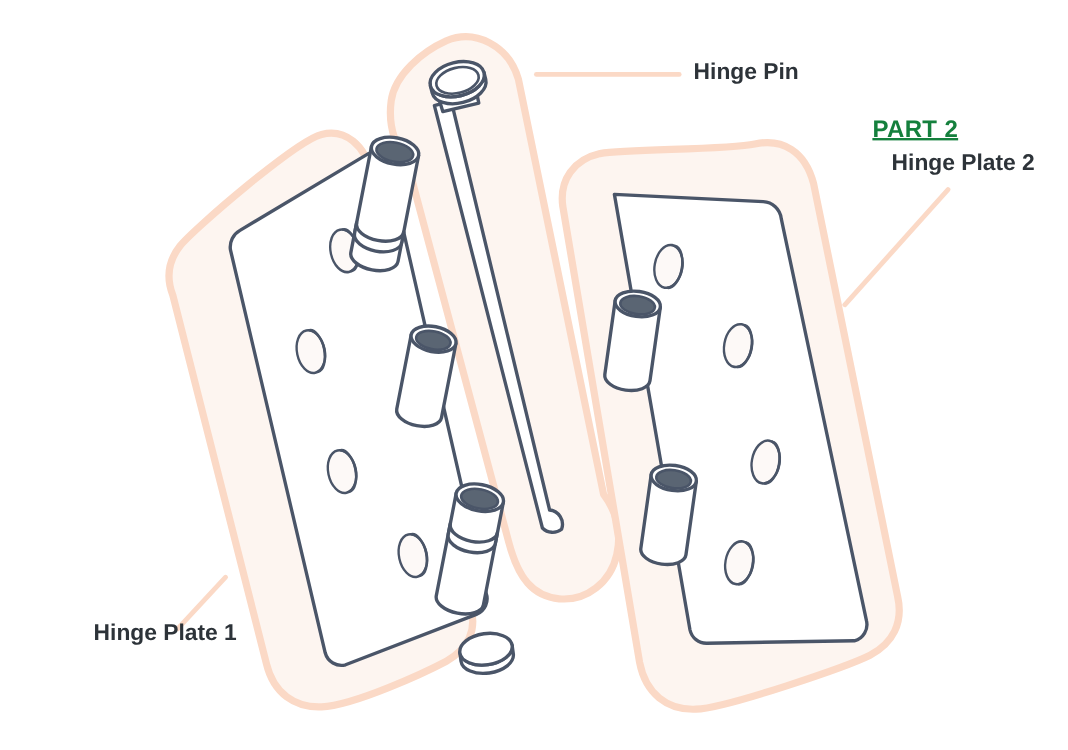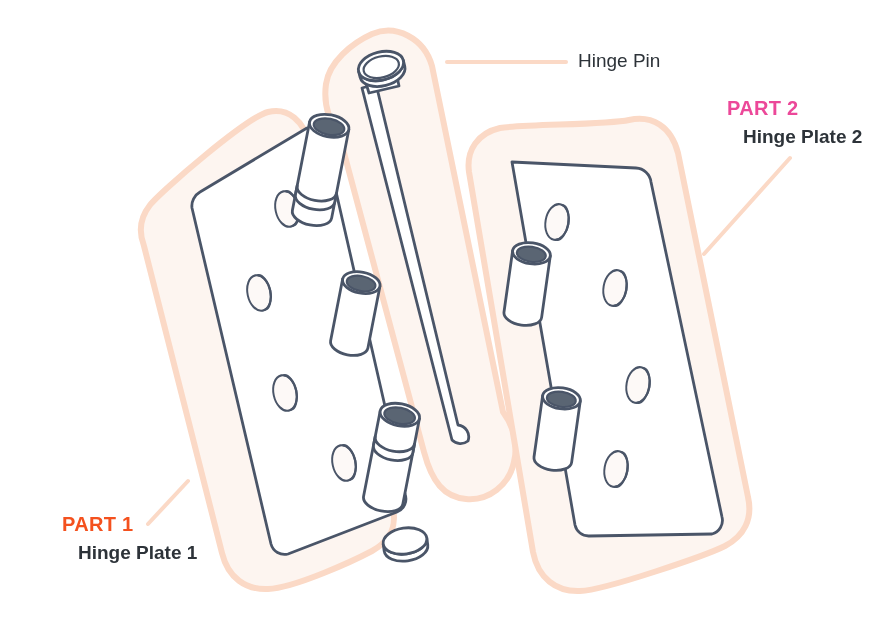--- a/index.html
+++ b/index.html
@@ -42,21 +42,21 @@
   }
   .part-name {
     font-size: 19px;
     font-weight: bold;
     line-height: 1.3;
     margin: 16px;
     margin-top: 4px;
   }
   .simple-label {
     font-size: 19px;
-    font-weight: normal;
+    font-weight: bold;
     margin: 0;
   }
   #label-part1 { left: 62px; top: 512px; }
   #label-part2 { left: 727px; top: 96px; }
   #label-pin   { left: 578px; top: 50px; }
 </style>
 </head>
 <body>
 
 <div id="diagram-root">
@@ -198,26 +198,25 @@
       <g transform="translate(557,430) rotate(8)">
         <path d="M -19 -32 L -19 30 A 19 10.5 0 0 0 19 30 L 19 -32 Z" fill="#ffffff" stroke="#4a5568" stroke-width="2.8" stroke-linejoin="round"></path>
         <ellipse cx="0" cy="-32" rx="19" ry="10.5" fill="#ffffff" stroke="#4a5568" stroke-width="2.8"></ellipse>
         <ellipse cx="0" cy="-31" rx="14.5" ry="7.5" fill="#5a6573" stroke="#4a5568" stroke-width="2.2"></ellipse>
       </g>
     </g>
 
   </svg>
 
   <div class="label-block" id="label-part1">
-    <p class="part-tag" style="color:#f4511e;">PART 1</p>
     <p class="part-name" style="color:#2d3339;">Hinge Plate 1</p>
   </div>
 
   <div class="label-block" id="label-part2">
-    <p class="part-tag" style="color:#ec4899;">PART 2</p>
+    <p class="part-tag" style="color:#15803d;text-decoration:underline;">PART 2</p>
     <p class="part-name" style="color:#2d3339;">Hinge Plate 2</p>
   </div>
 
   <div class="label-block" id="label-pin">
     <p class="simple-label" style="color:#2d3339;">Hinge Pin</p>
   </div>
 
 </div>
 
 </body></html>

